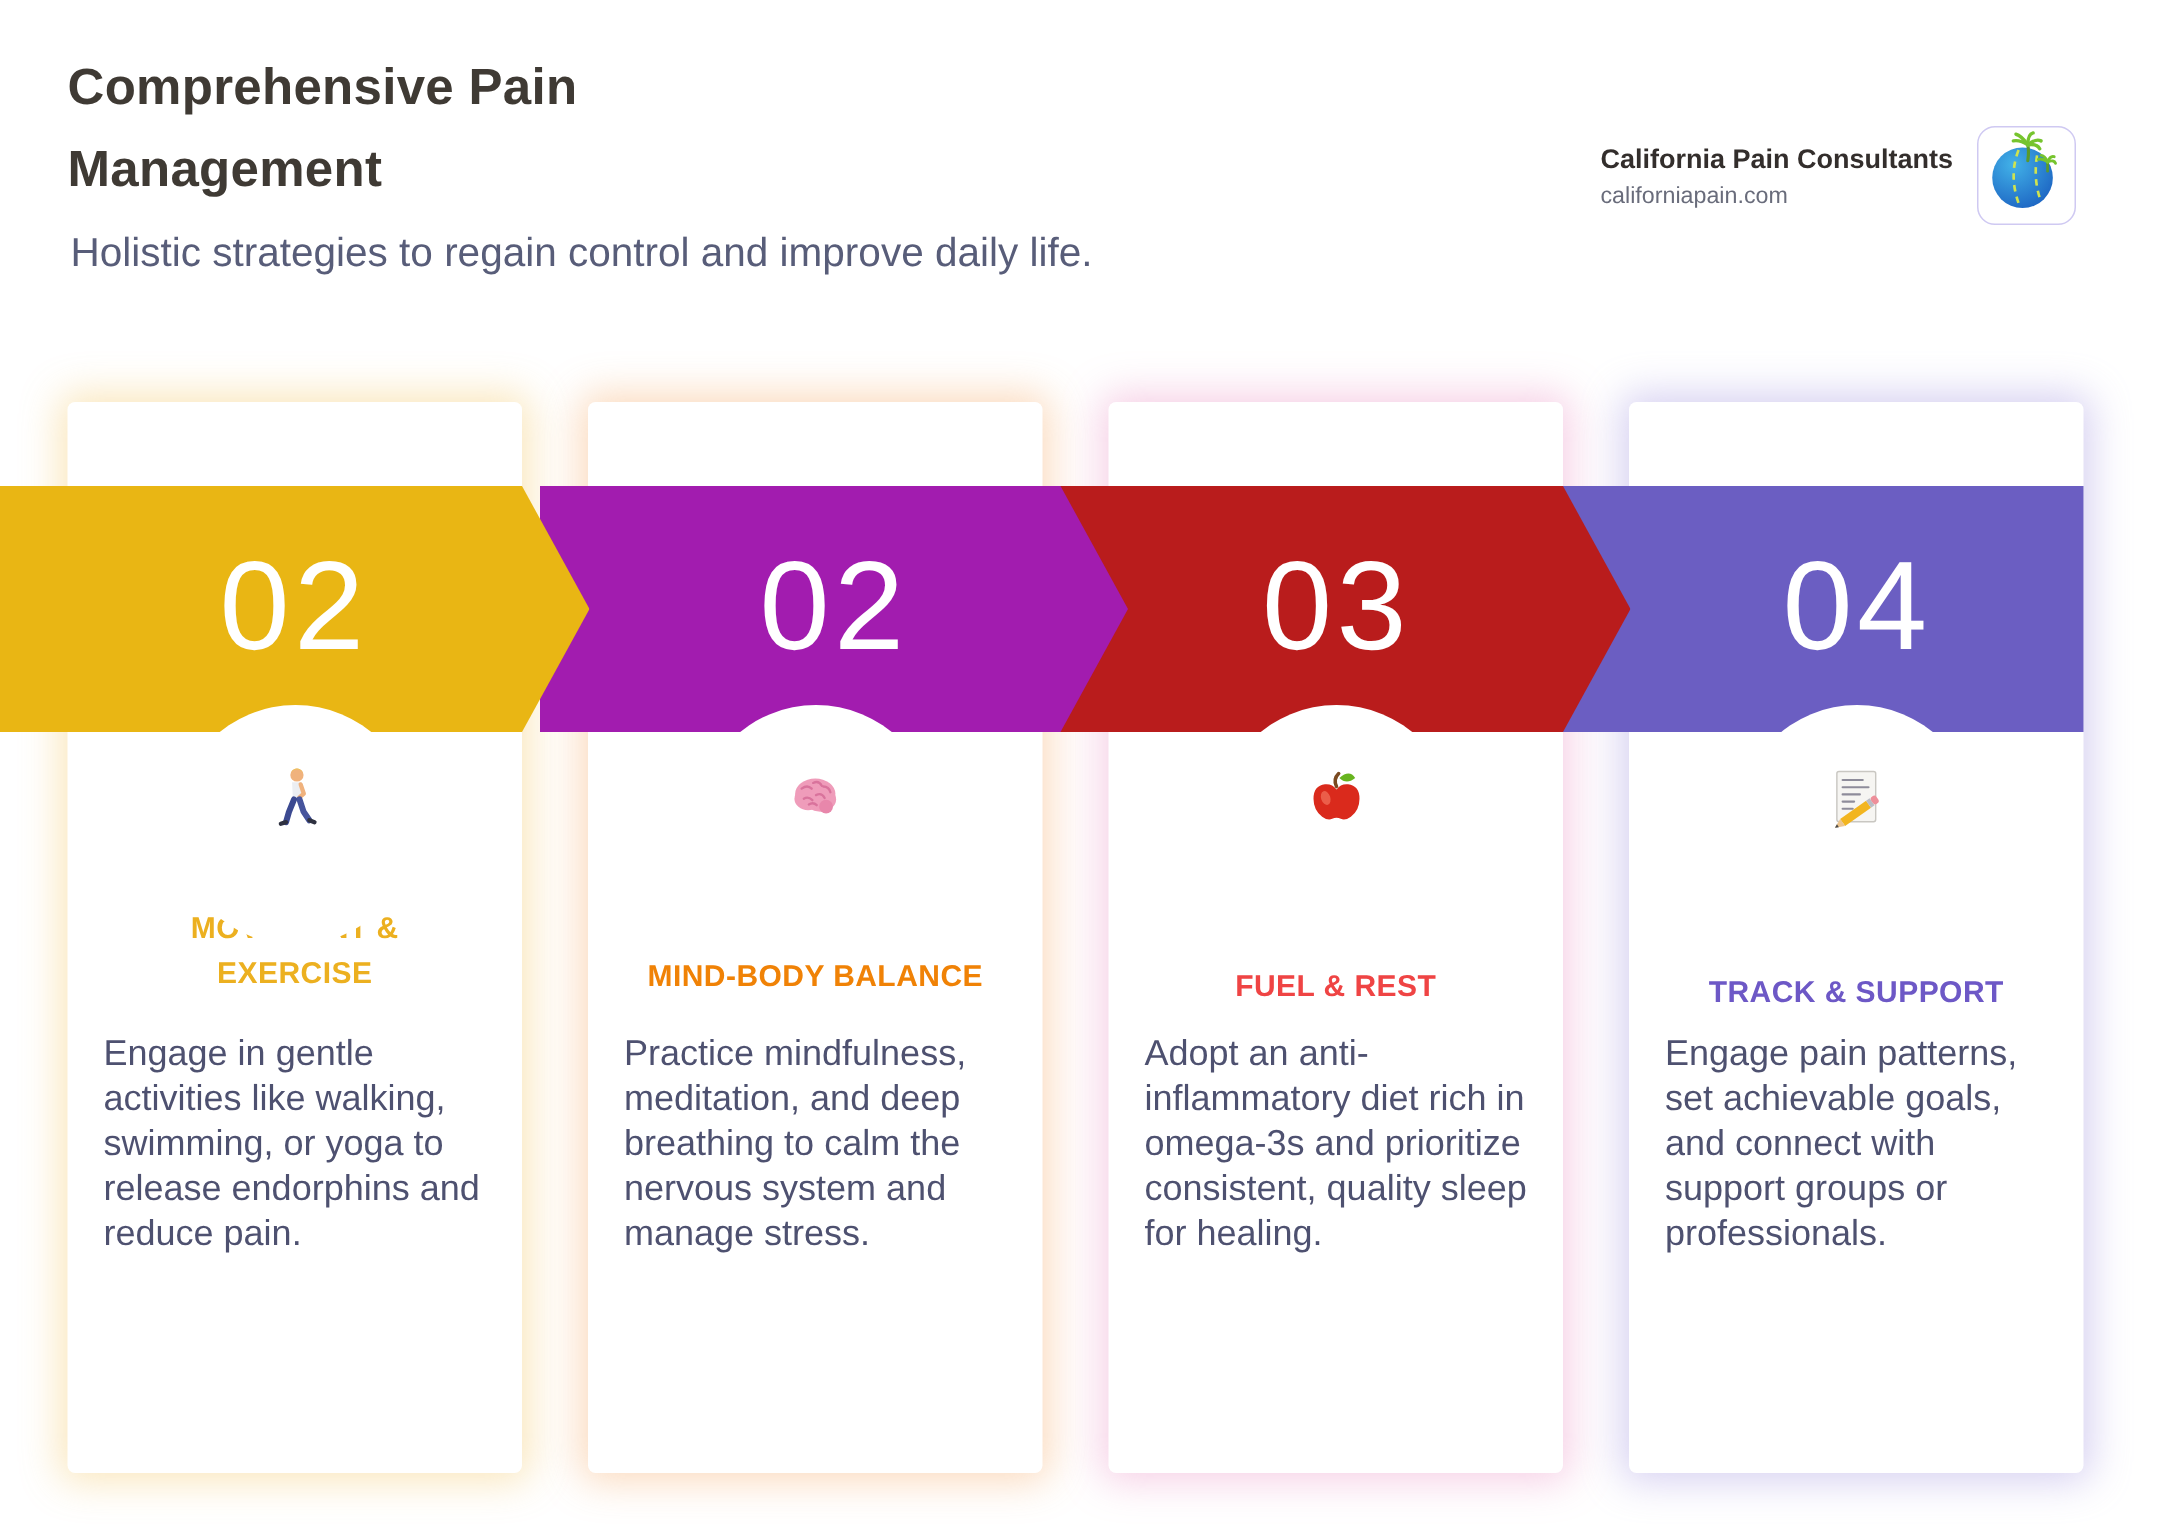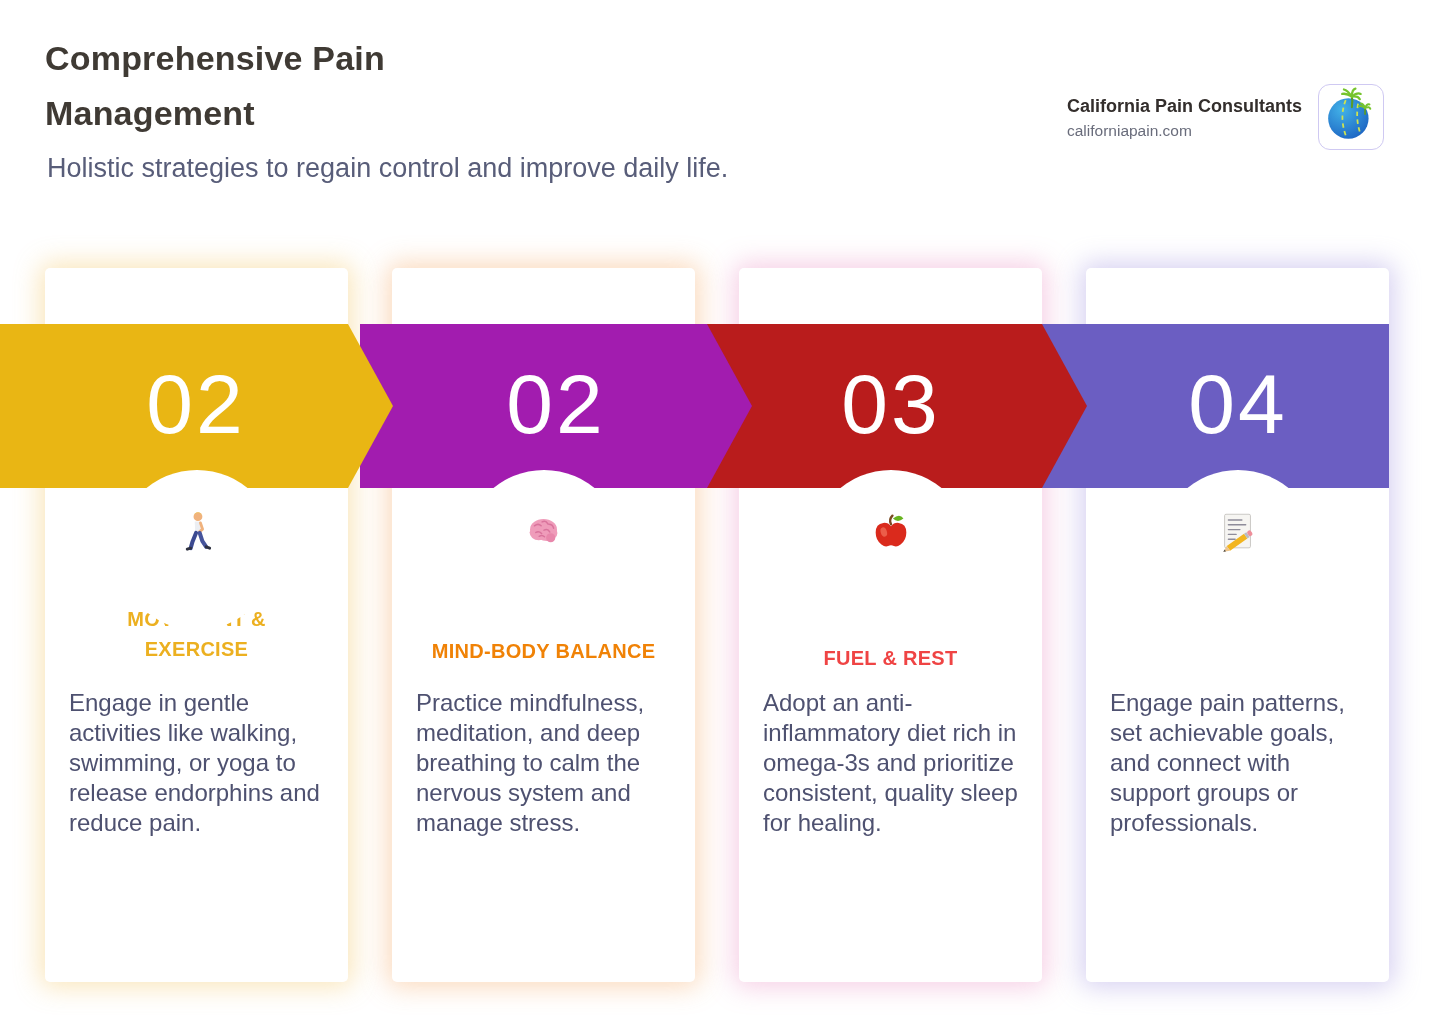--- a/index.html
+++ b/index.html
@@ -123,20 +123,21 @@
   </section>
   <section class="card c2">
     <div class="card-title">MIND-BODY BALANCE</div>
     <div class="card-body">Practice mindfulness, meditation, and deep breathing to calm the nervous system and manage stress.</div>
   </section>
   <section class="card c3">
     <div class="card-title">FUEL &amp; REST</div>
     <div class="card-body">Adopt an anti-inflammatory diet rich in omega-3s and prioritize consistent, quality sleep for healing.</div>
   </section>
   <section class="card c4">
+    <div class="card-title">TRACK &amp; SUPPORT</div>
     <div class="card-body">Engage pain patterns, set achievable goals, and connect with support groups or professionals.</div>
   </section>
 
   <div class="band">
     <div class="chev s1">
       <span class="num">02</span>
     </div>
     <div class="chev s2">
       <span class="num">02</span>
     </div>

